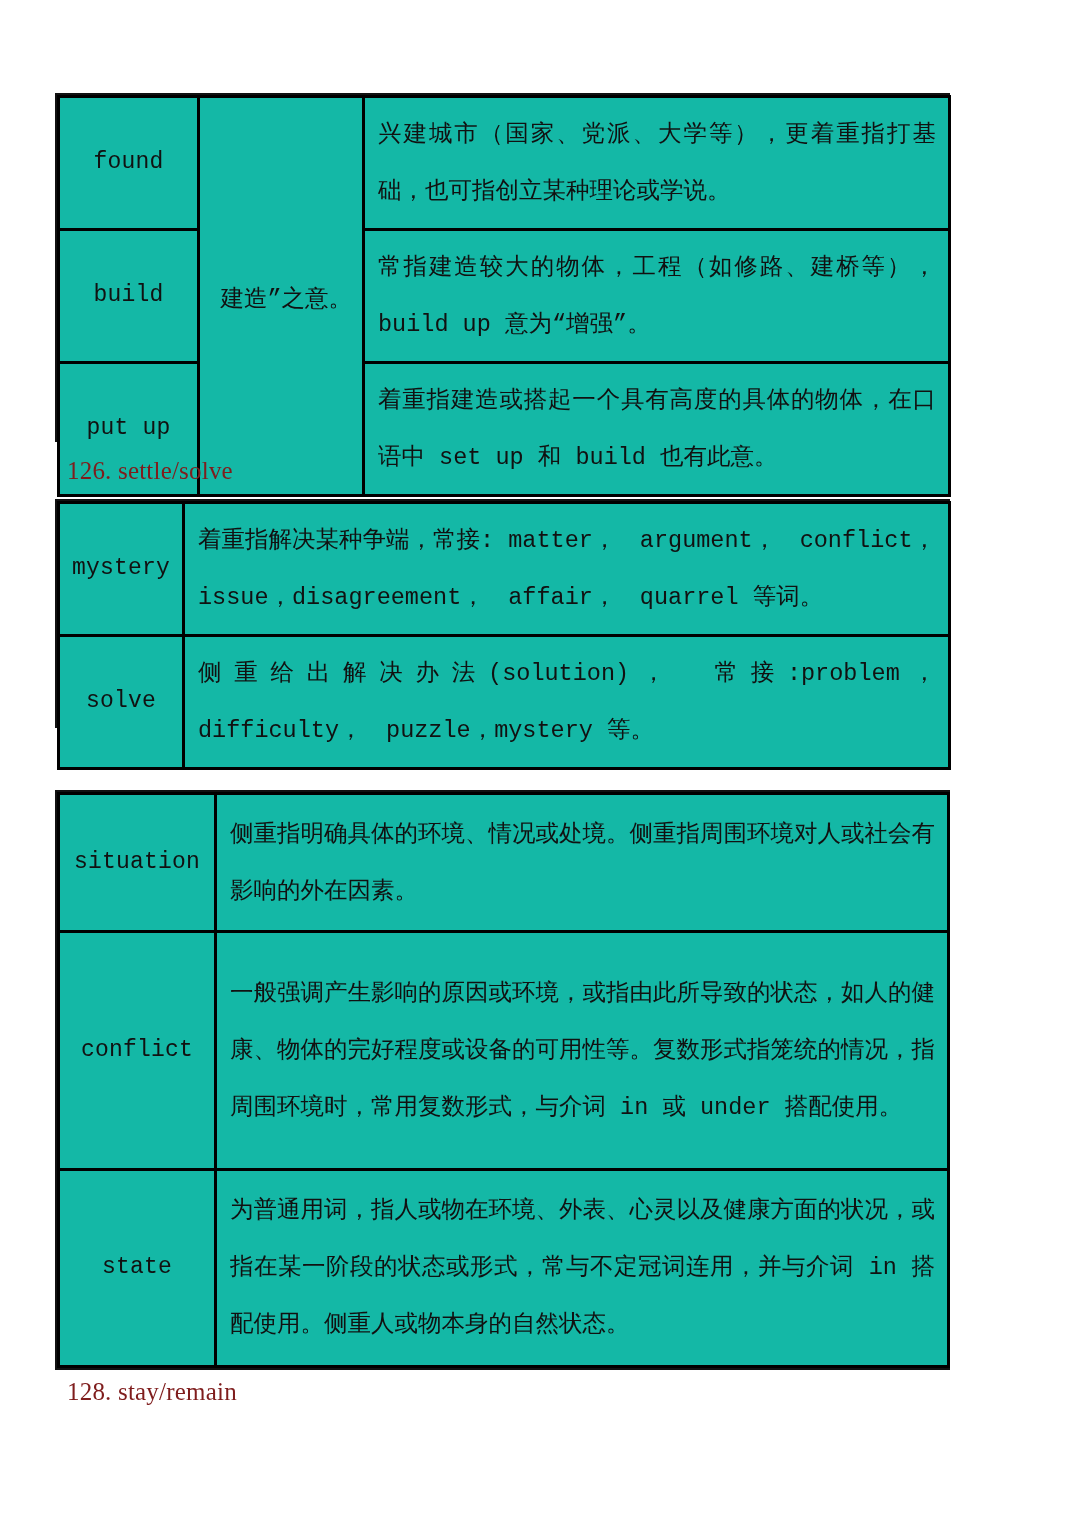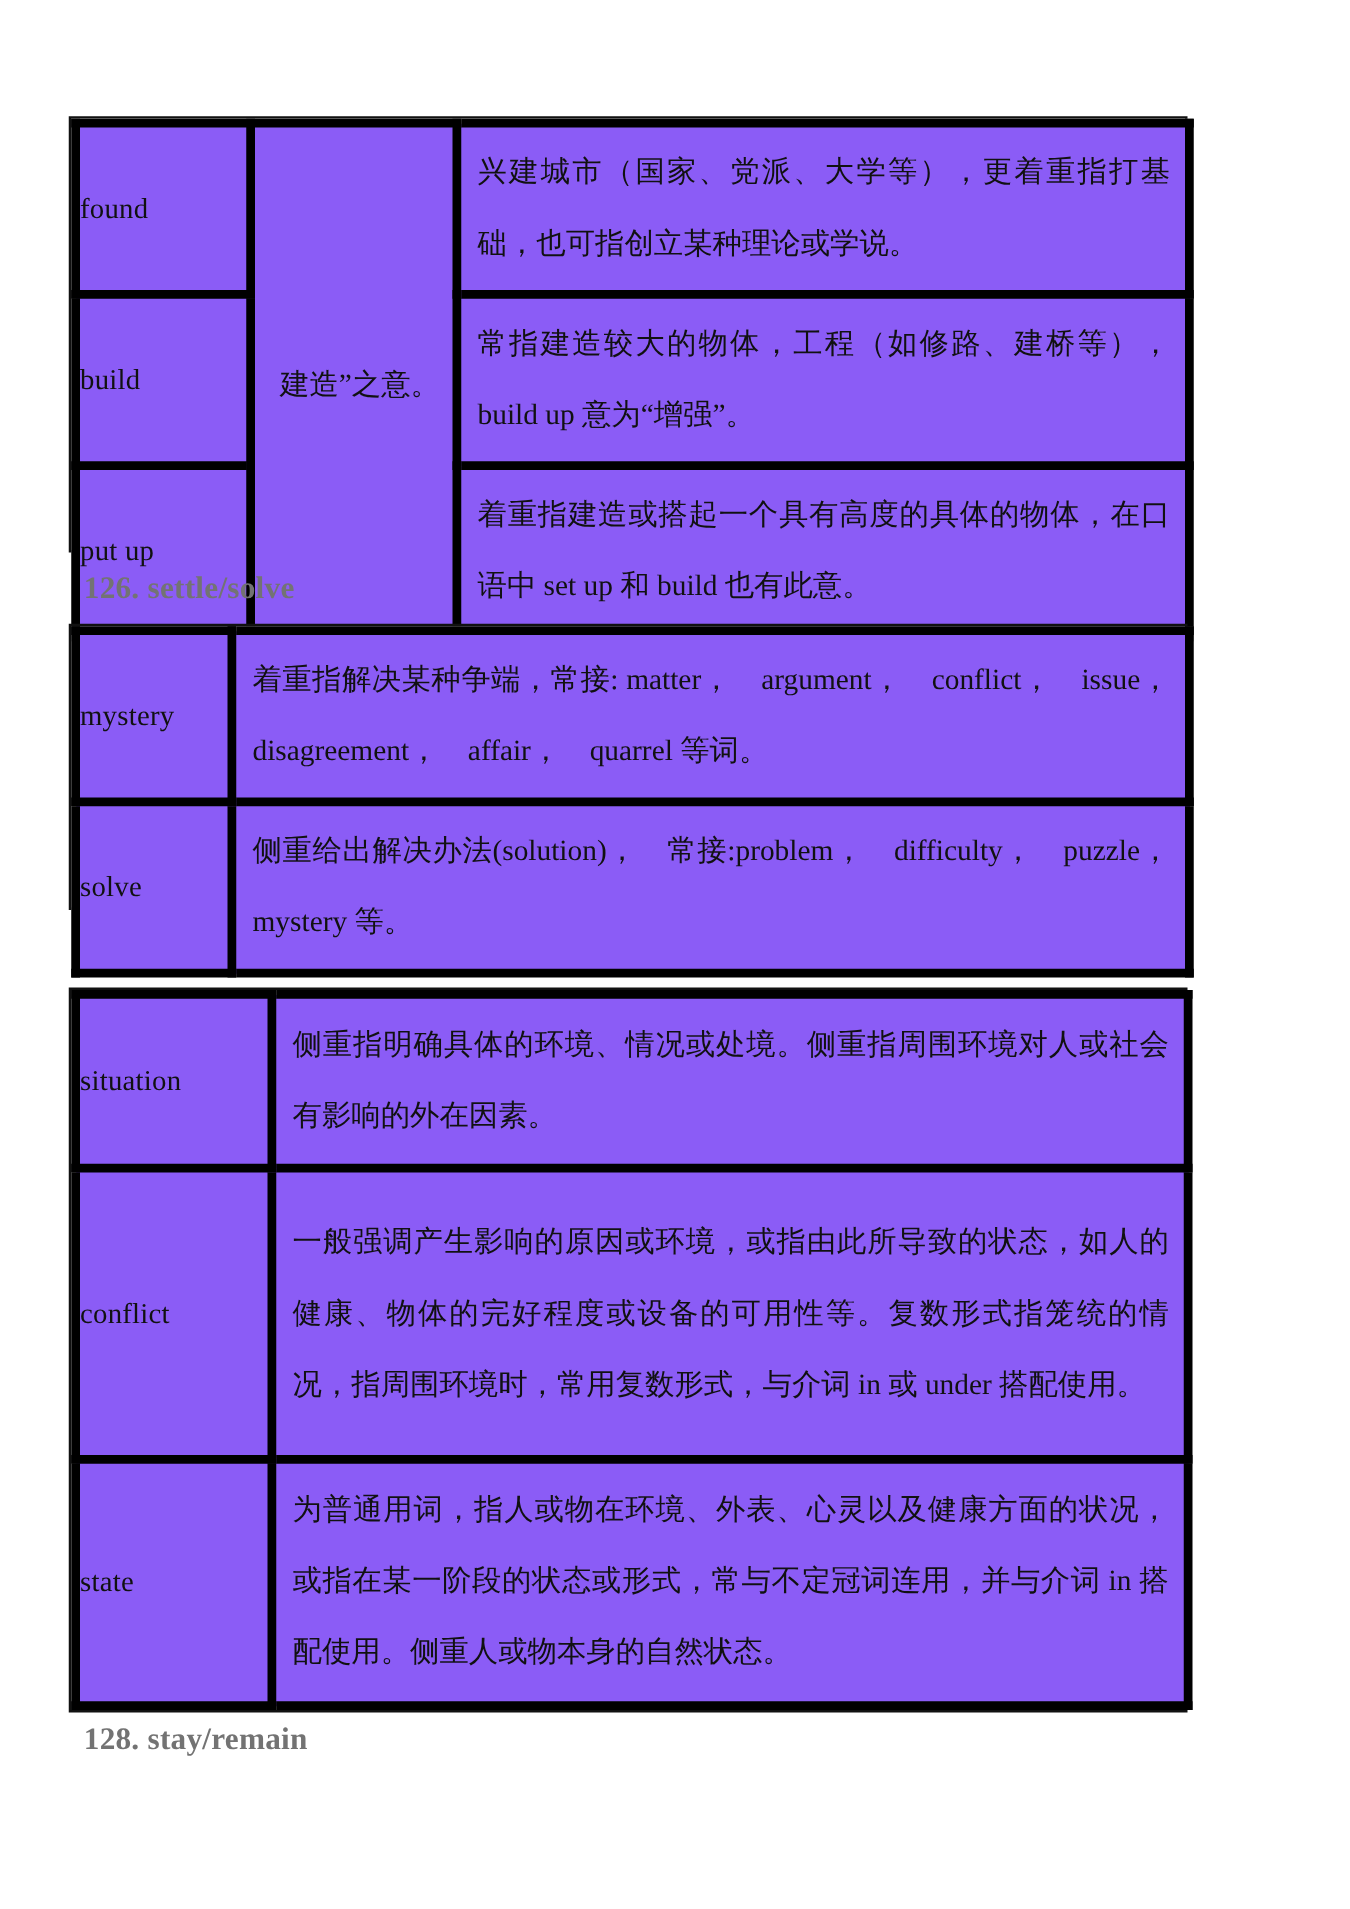--- a/index.html
+++ b/index.html
@@ -25,39 +25,41 @@
   }
 
   
   table.wtbl {
     position: absolute;
     border-collapse: collapse;
     table-layout: fixed;
     background: #fff;
   }
   table.wtbl td {
-    border: 7px solid #000000;
+    border: 3px solid #000000;
     vertical-align: middle;
     padding: 0;
-    background: #8b5cf6;
+    background: #14b8a6;
+    font-family: Liberation Mono, monospace;
   }
   
   .tblwrap {
     position: absolute;
     border: 2.5px solid #111;
     box-sizing: border-box;
     background: #fff;
   }
   .tblwrap table.wtbl {
     position: static;
     width: 100%;
     height: 100%;
   }
 
   .wordcell {
+    text-align: center;
     font-size: 23px;
     font-family: "Liberation Serif", "DejaVu Serif", serif;
     letter-spacing: 0.2px;
     line-height: 1.2;
     color: #111;
   }
   .wordcell.small {
     font-size: 21px;
   }
 
@@ -80,23 +82,23 @@
     padding: 8px 10px 0 12px !important;
     vertical-align: top;
     text-align: right;
     color: #111;
   }
 
   
   .heading {
     position: absolute;
     font-family: "Liberation Serif", "DejaVu Serif", serif;
-    font-weight: bold;
+    font-weight: normal;
     font-size: 25px;
-    color: #737373;
+    color: #7f1d1d;
     letter-spacing: 0.2px;
     white-space: nowrap;
   }
 </style>
 </head>
 <body>
 
 <div class="page">
 
   <div class="tblwrap" style="left:55px; top:93px; width:895px; height:349px;">

